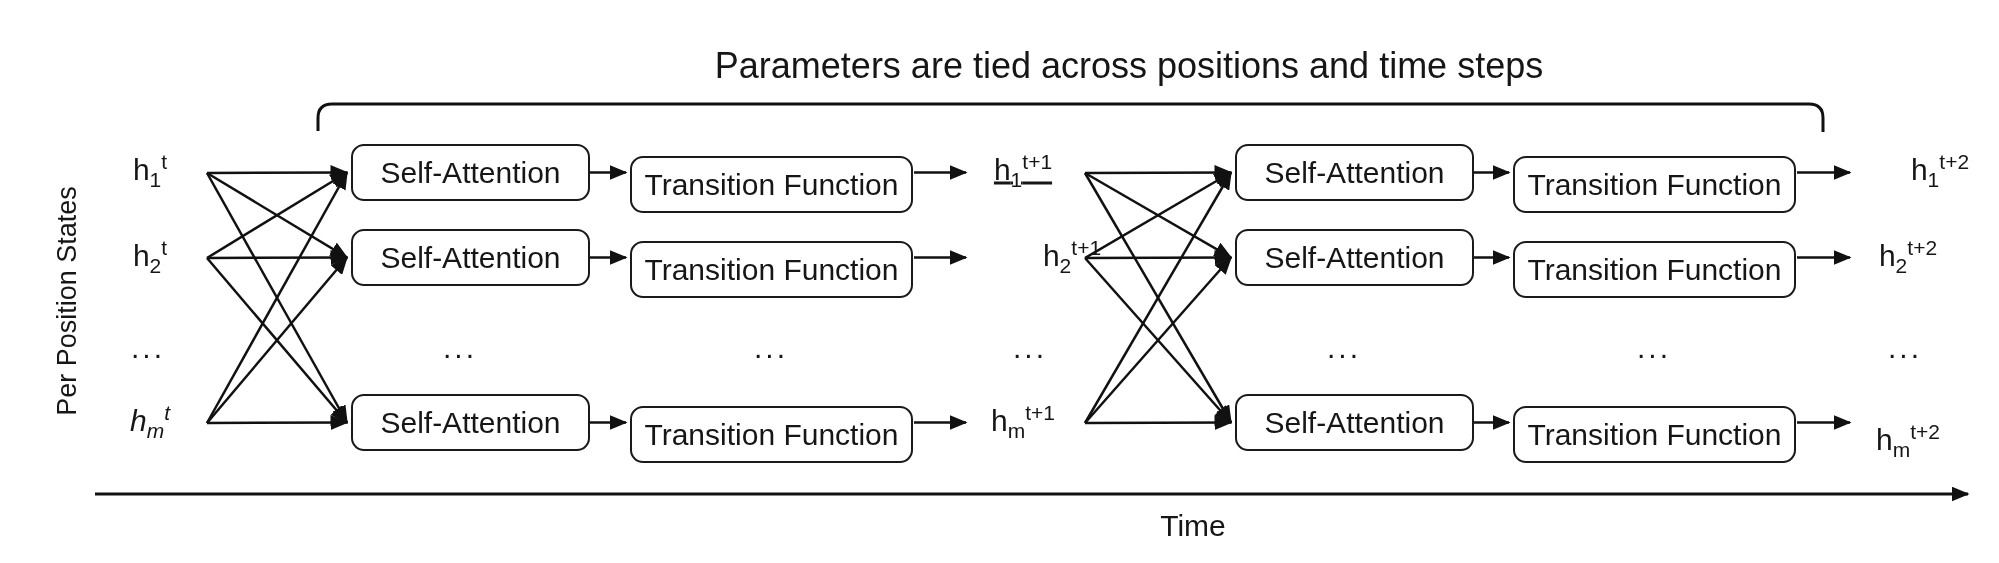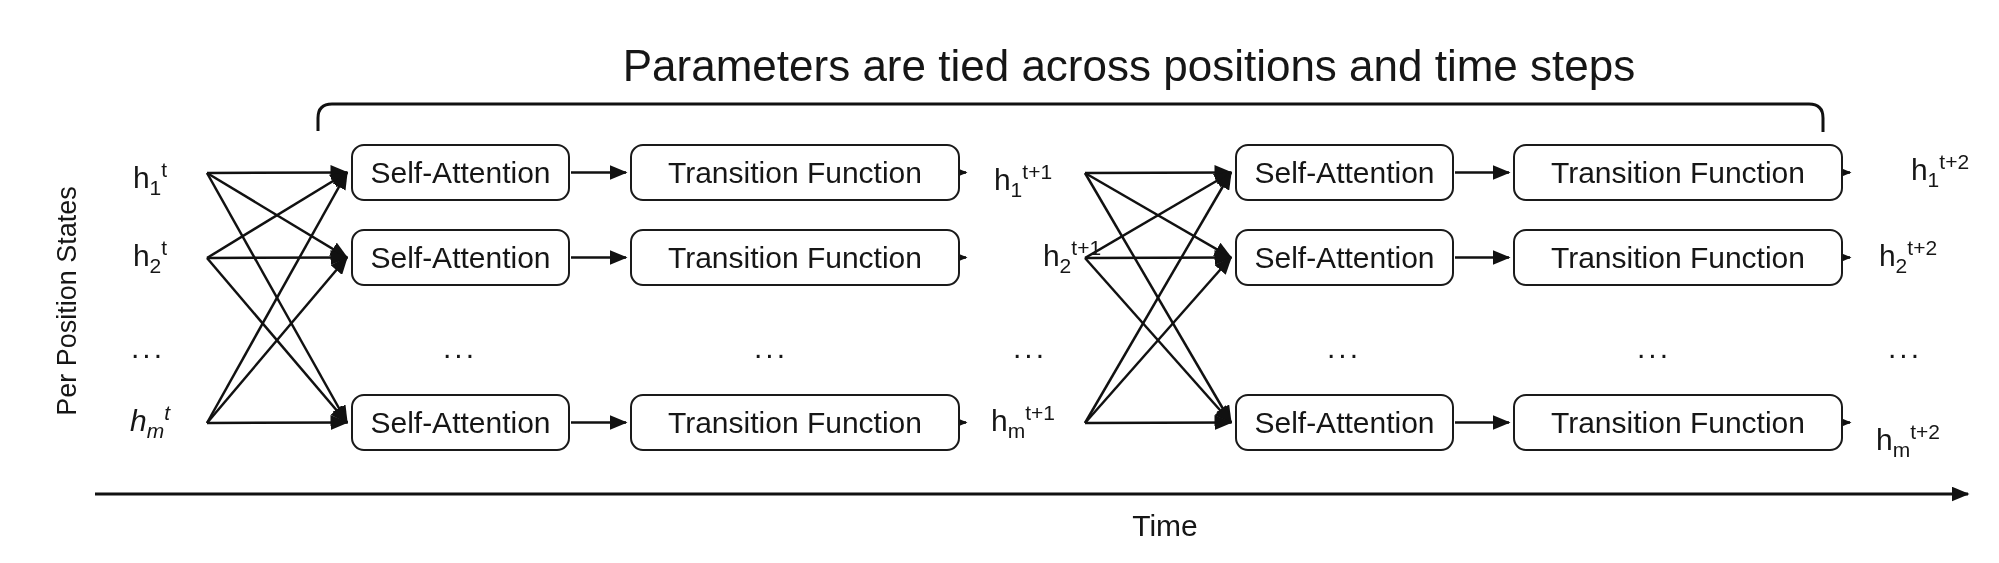--- a/index.html
+++ b/index.html
@@ -3,38 +3,38 @@
 <meta charset="utf-8">
 <style>
   html,body{margin:0;padding:0;background:#fff;}
   #canvas{
     position:relative;width:1999px;height:563px;background:#fff;overflow:hidden;
     font-family:"Liberation Sans","DejaVu Sans",sans-serif;color:#111;
   }
   #arrow-layer{position:absolute;left:0;top:0;width:1999px;height:563px;}
   .title{
     position:absolute;left:1129px;top:66px;transform:translate(-50%,-50%);
-    font-size:44px;white-space:nowrap;color:#161616;
+    font-size:36px;white-space:nowrap;color:#161616;
   }
   .ylabel{
     position:absolute;left:67px;top:301px;transform:translate(-50%,-50%) rotate(-90deg);
     font-size:27px;white-space:nowrap;color:#161616;
   }
   .xlabel{
-    position:absolute;left:1165px;top:526px;transform:translate(-50%,-50%);
+    position:absolute;left:1193px;top:526px;transform:translate(-50%,-50%);
     font-size:30px;color:#161616;
   }
   .box{
     position:absolute;height:57px;box-sizing:border-box;
     border:2.5px solid #1a1a1a;border-radius:13px;background:#fff;
     display:flex;align-items:center;justify-content:center;
     font-size:30px;white-space:nowrap;color:#161616;
   }
-  .sa{width:219px;}
-  .tf{width:330px;}
+  .sa{width:239px;}
+  .tf{width:283px;margin-top:12px;}
   .state{
     position:absolute;transform:translate(-50%,-50%);
     font-size:30px;white-space:nowrap;color:#161616;line-height:1;
   }
   .state sub{font-size:21px;vertical-align:-7px;line-height:1;}
   .state sup{font-size:21px;vertical-align:11px;line-height:1;}
   .dots{
     position:absolute;transform:translate(-50%,-50%);
     font-size:30px;letter-spacing:3px;color:#161616;line-height:1;
   }
@@ -110,31 +110,31 @@
     <g stroke="#111" stroke-width="3">
       <line x1="95" y1="494" x2="1968" y2="494" marker-end="url(#ah)"></line>
     </g>
   </svg>
 
   <div class="title">Parameters are tied across positions and time steps</div>
 
   <div class="ylabel">Per Position States</div>
   <div class="xlabel">Time</div>
 
-  <div class="state" style="left:150px;top:170px;margin-top:8px;">
+  <div class="state" style="left:150px;top:170px;">
     <span>h</span><sub>1</sub><sup>t</sup>
   </div>
   <div class="state" style="left:150px;top:256px;text-align:right;">
     <span>h</span><sub>2</sub><sup>t</sup>
   </div>
   <div class="state" style="left:150px;top:421px;font-style:italic;">
     <span>h</span><sub>m</sub><sup>t</sup>
   </div>
 
-  <div class="state" style="left:1023px;top:180px;">
+  <div class="state" style="left:1023px;top:170px;text-decoration:underline;">
     <span>h</span><sub>1</sub><sup>t+1</sup>
   </div>
   <div class="state" style="left:1072px;top:256px;">
     <span>h</span><sub>2</sub><sup>t+1</sup>
   </div>
   <div class="state" style="left:1023px;top:421px;">
     <span>h</span><sub>m</sub><sup>t+1</sup>
   </div>
 
   <div class="state" style="left:1908px;top:170px;margin-left:32px;">

